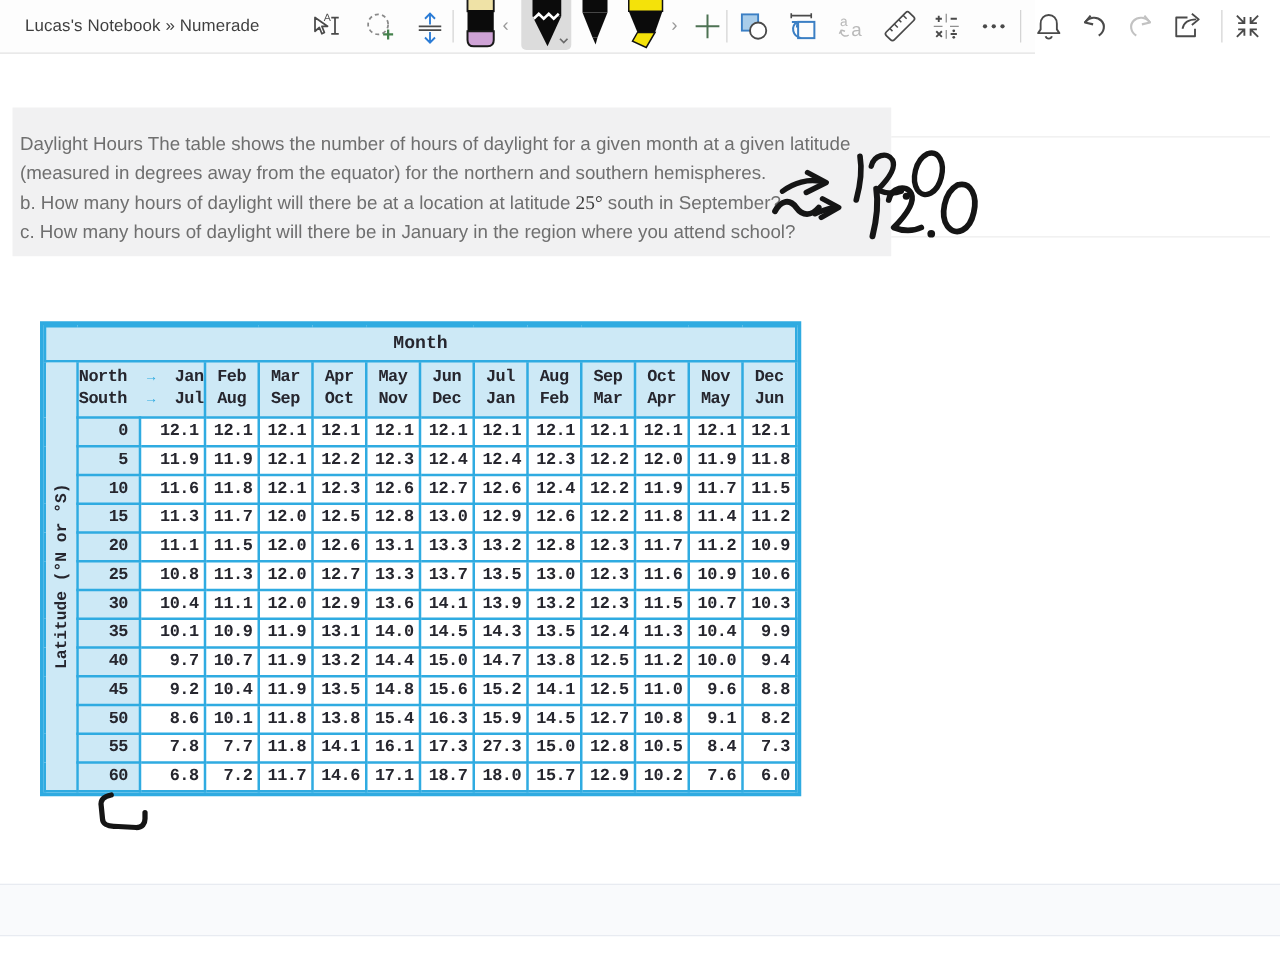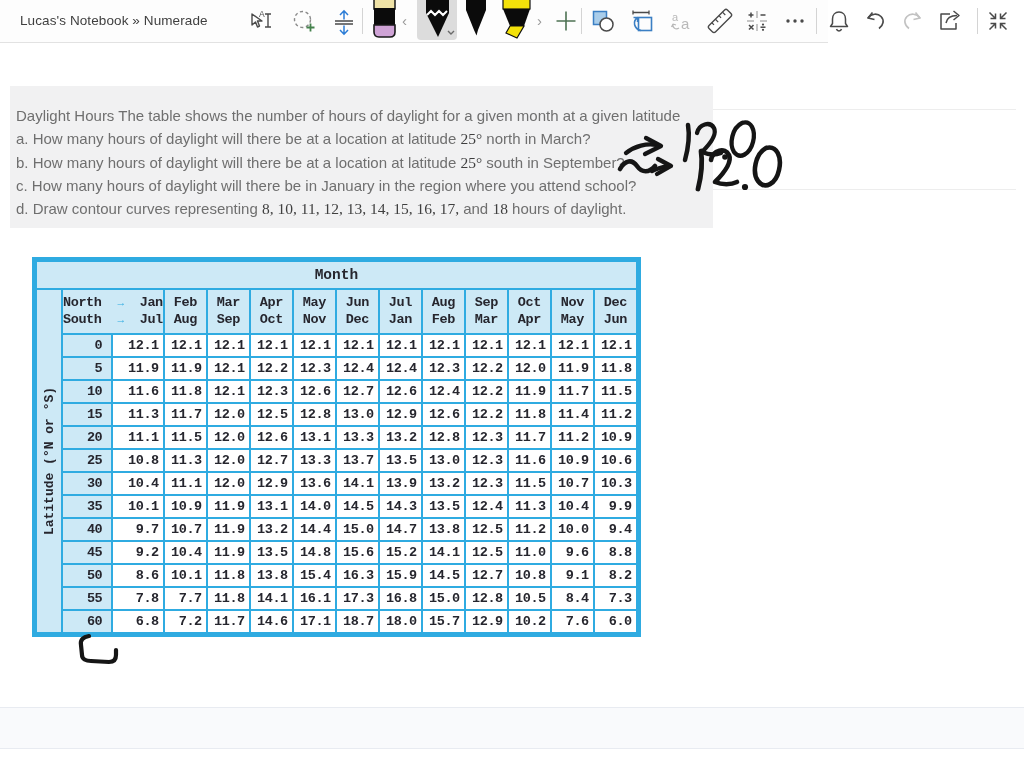--- a/index.html
+++ b/index.html
@@ -225,24 +225,23 @@
         <path d="M21.5,21.5 L15.5,15.5 M20.5,15.5 H15.5 V20.5"></path>
       </g>
     </svg>
   </span>
 </div>
 
 <div class="canvas">
 
   <div class="problem">
       <div class="pline"><span>Daylight Hours The table shows the number of hours of daylight for a given month at a given latitude</span></div>
-      <div class="pline"><span>a. How many hours of daylight will there be at a location at latitude </span><span class="math">25°</span><span> north in March?</span></div>
+      <div class="pline"><span>(measured in degrees away from the equator) for the northern and southern hemispheres.</span></div>
       <div class="pline"><span>b. How many hours of daylight will there be at a location at latitude </span><span class="math">25°</span><span> south in September?</span></div>
       <div class="pline"><span>c. How many hours of daylight will there be in January in the region where you attend school?</span></div>
-      <div class="pline"><span>d. Draw contour curves representing </span><span class="math">8, 10, 11, 12, 13, 14, 15, 16, 17,</span><span> and </span><span class="math">18</span><span> hours of daylight.</span></div>
     </div>
 
   <span class="faintline" style="left:713px; top:66px;  width:303px"></span>
   <span class="faintline" style="left:713px; top:146px; width:303px"></span>
 
   <div class="tablewrap">
     <table>
       <tbody id="tbody">
           <tr>
             <td class="band" colspan="14">Month</td>
@@ -474,21 +473,21 @@
             <td class="val">8.2</td>
           </tr>
           <tr>
             <td class="lat">55</td>
             <td class="val">7.8</td>
             <td class="val">7.7</td>
             <td class="val">11.8</td>
             <td class="val">14.1</td>
             <td class="val">16.1</td>
             <td class="val">17.3</td>
-            <td class="val">16.8</td>
+            <td class="val">27.3</td>
             <td class="val">15.0</td>
             <td class="val">12.8</td>
             <td class="val">10.5</td>
             <td class="val">8.4</td>
             <td class="val">7.3</td>
           </tr>
           <tr>
             <td class="lat">60</td>
             <td class="val">6.8</td>
             <td class="val">7.2</td>

